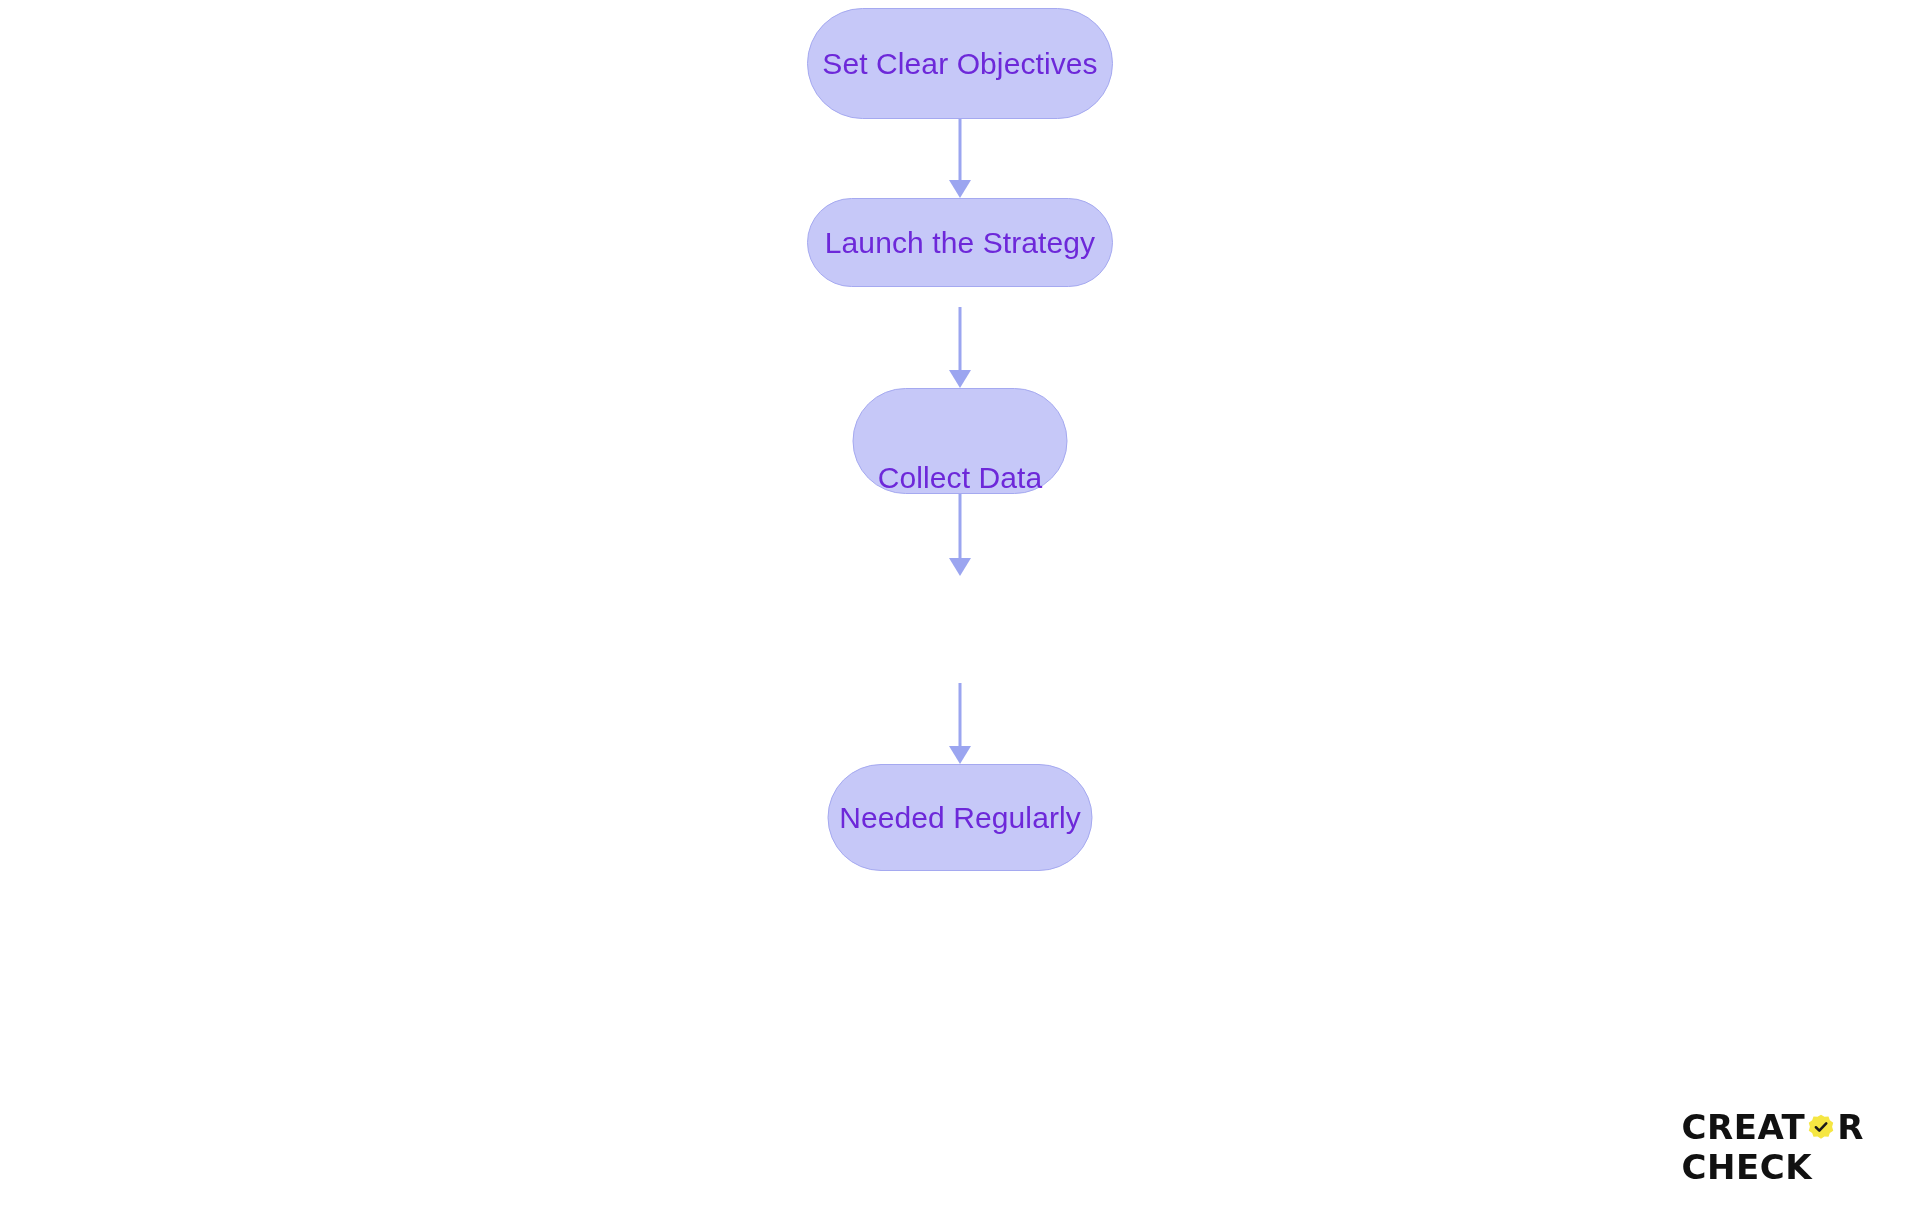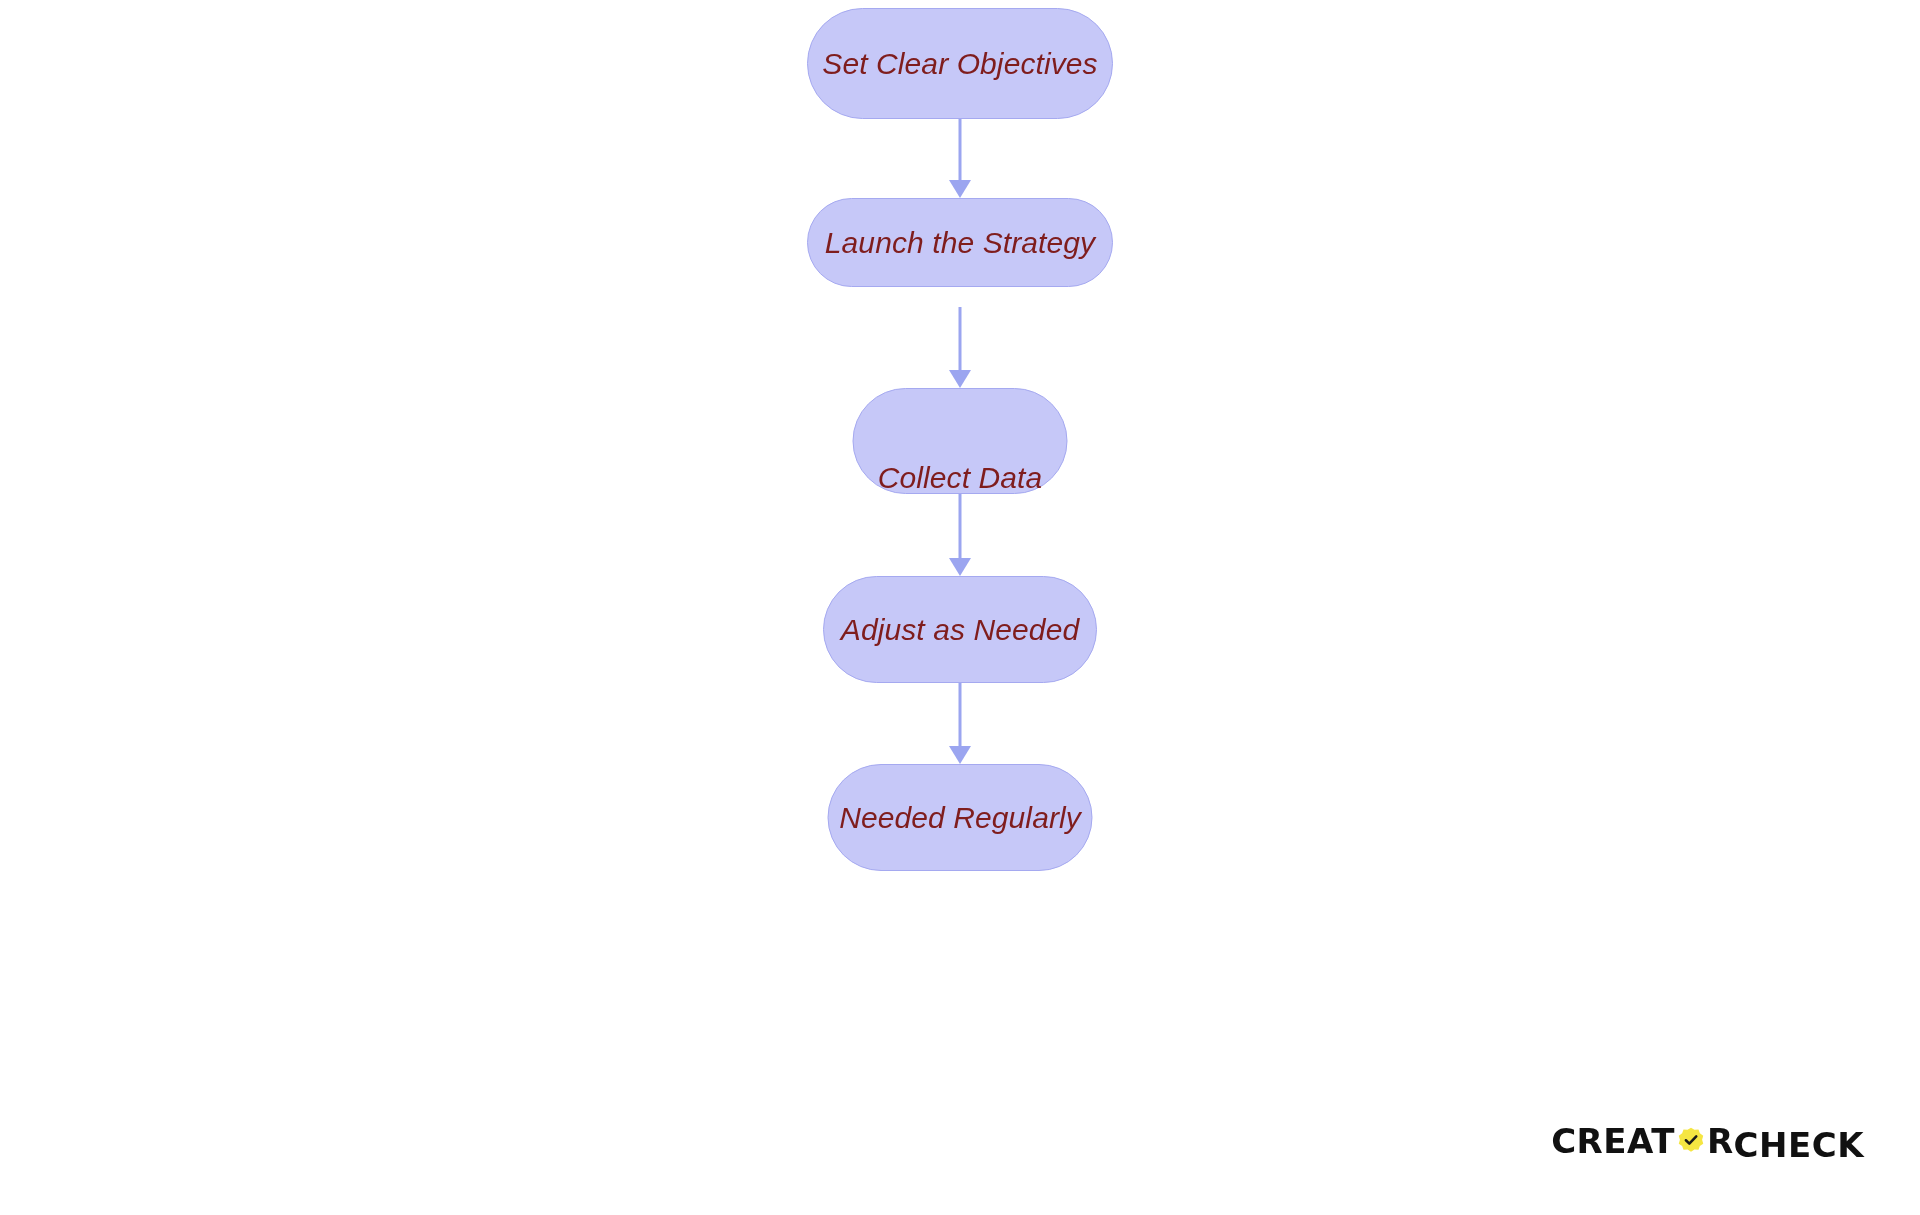--- a/index.html
+++ b/index.html
@@ -45,23 +45,22 @@
     border-radius: 999px;
     color: #2f2fd4;
     font-size: 30px;
     font-weight: 400;
     letter-spacing: 0.1px;
     white-space: nowrap;
     line-height: 1;
   }
 
   .node-label {
-    color: #7f1d1d;
+    color: #6d28d9;
     pointer-events: none;
-    font-style: italic;
   }
 
   
   .node-1 { top: 8px;   width: 306px; height: 111px; }
   .node-2 { top: 198px; width: 306px; height: 89px; }
   .node-3 { top: 388px; width: 215px; height: 106px; align-items: flex-end; }
   .node-4 { top: 576px; width: 274px; height: 107px; }
   .node-5 { top: 764px; width: 265px; height: 107px; }
 
   
@@ -97,24 +96,24 @@
   .conn-2 .stem { height: 63px; }
   .conn-3 { top: 494px; height: 82px; }
   .conn-3 .stem { height: 64px; }
   .conn-4 { top: 683px; height: 81px; }
   .conn-4 .stem { height: 63px; }
 
   
   .logo {
     position: absolute;
     right: 56px;
-    bottom: 54px;
-    display: flex;
-    flex-direction: row;
-    align-items: center;
+    bottom: 32px;
+    display: flex;
+    flex-direction: column;
+    align-items: flex-start;
     line-height: 0.95;
     user-select: none;
   }
   .logo-row {
     display: flex;
     align-items: center;
     font-family: "DejaVu Sans", sans-serif;
     font-weight: bold;
     font-size: 34px;
     letter-spacing: 0.5px;
@@ -158,23 +157,20 @@
 
     <div class="node node-3">
       <span class="node-label">Collect Data</span>
     </div>
 
     <div class="connector conn-3">
       <div class="stem"></div>
       <div class="head"></div>
     </div>
 
-    <div class="node node-4">
-      <span class="node-label">Adjust as Needed</span>
-    </div>
 
     <div class="connector conn-4">
       <div class="stem"></div>
       <div class="head"></div>
     </div>
 
     <div class="node node-5">
       <span class="node-label">Needed Regularly</span>
     </div>
 

